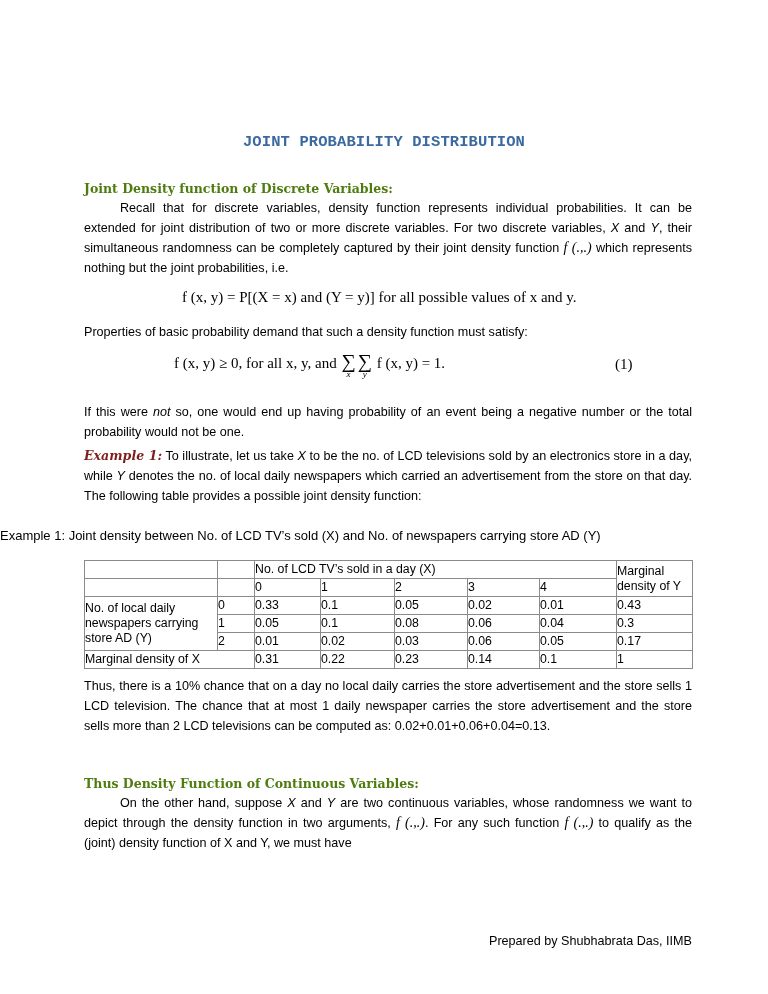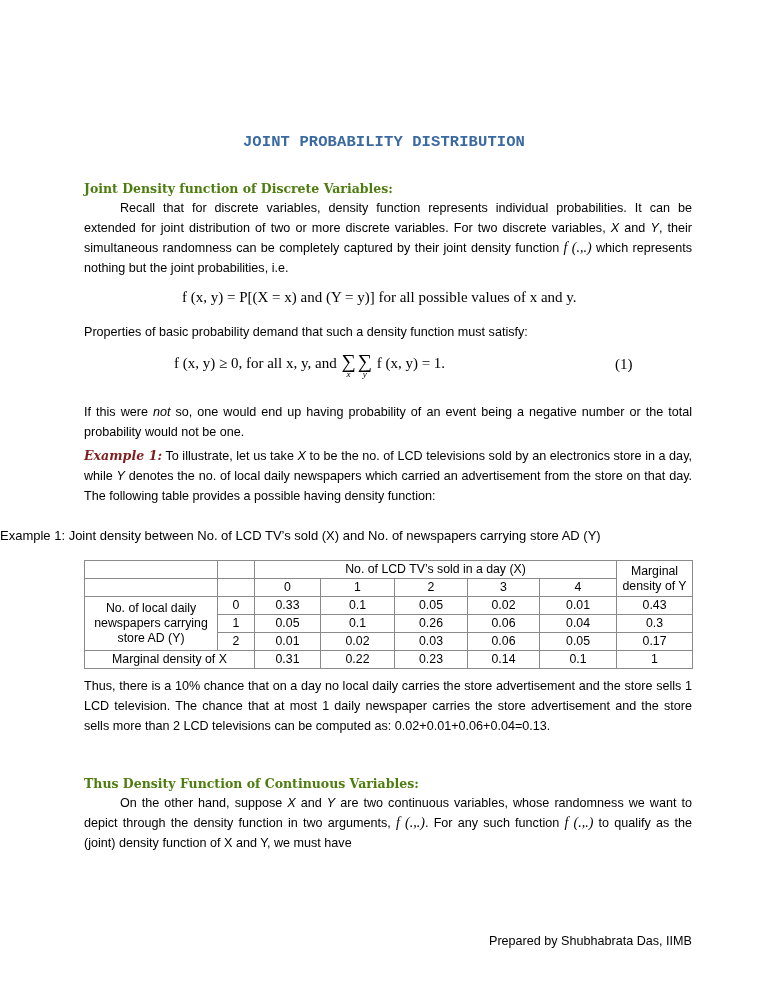--- a/index.html
+++ b/index.html
@@ -13,21 +13,21 @@
              font-size: 12.5px; color: #4d7c0f; }
   .para { left: 84px; width: 608px; font-size: 12.6px; line-height: 20px; text-align: justify; }
   .para .ind { display: inline-block; width: 36px; }
   .math { font-family: "Liberation Serif", "DejaVu Serif", serif; font-size: 15px; }
   .fn { font-family: "Liberation Serif", serif; font-style: italic; font-size: 14px; }
   .ex-label { font-family: "DejaVu Serif", "Liberation Serif", serif; font-style: italic;
               font-weight: bold; color: #7f1d1d; font-size: 12.6px; }
   .caption { left: 0; width: 756px; text-align: left; font-size: 13px; top: 528px; }
   table.jd { position: absolute; left: 84px; top: 560px; width: 608px;
              border-collapse: collapse; font-size: 12.3px; table-layout: fixed; }
-  table.jd td { border: 1px solid #8a8a8a; text-align: center; padding: 0; height: 17px; line-height: 15px; }
+  table.jd td { border: 1px solid #8a8a8a; text-align: left; padding: 0; height: 17px; line-height: 15px; }
   table.jd { border-top: 1.5px solid #555; border-bottom: 1.5px solid #555; }
   .sum { display: inline-block; vertical-align: middle; text-align: center; margin: 0 1px; }
   .sum .s { font-size: 20px; line-height: 18px; display: block; }
   .sum .sub { font-size: 9px; font-style: italic; line-height: 8px; display: block; }
   .footer { right: 76px; top: 934px; font-size: 12.6px; }
 </style>
 </head>
 <body>
 
 <div class="abs title">JOINT PROBABILITY DISTRIBUTION</div>
@@ -47,21 +47,21 @@
   <span class="sum"><span class="s">∑</span><span class="sub">x</span></span><span class="sum"><span class="s">∑</span><span class="sub">y</span></span>
   <span>f (x, y) = 1.</span>
   <span style="position:absolute; left:441px; top:4px;">(1)</span>
 </div>
 
 <div class="abs para" style="top:402px;">
   <span>If this were </span><i>not</i><span> so, one would end up having probability of an event being a negative number or the total probability would not be one.</span>
 </div>
 
 <div class="abs para" style="top:446px;">
-  <span class="ex-label">Example 1:</span><span> To illustrate, let us take </span><i>X</i><span> to be the no. of LCD televisions sold by an electronics store in a day, while </span><i>Y</i><span> denotes the no. of local daily newspapers which carried an advertisement from the store on that day. The following table provides a possible having density function:</span>
+  <span class="ex-label">Example 1:</span><span> To illustrate, let us take </span><i>X</i><span> to be the no. of LCD televisions sold by an electronics store in a day, while </span><i>Y</i><span> denotes the no. of local daily newspapers which carried an advertisement from the store on that day. The following table provides a possible joint density function:</span>
 </div>
 
 <div class="abs caption">Example 1: Joint density between No. of LCD TV’s sold (X) and No. of newspapers carrying store AD (Y)</div>
 
 <table class="jd">
   <colgroup>
     <col style="width:133px">
       <col style="width:37px">
       <col style="width:66px">
       <col style="width:74px">
@@ -93,21 +93,21 @@
     <td>0.1</td>
     <td>0.05</td>
     <td>0.02</td>
     <td>0.01</td>
     <td>0.43</td>
   </tr>
   <tr>
     <td>1</td>
     <td>0.05</td>
     <td>0.1</td>
-    <td>0.26</td>
+    <td>0.08</td>
     <td>0.06</td>
     <td>0.04</td>
     <td>0.3</td>
   </tr>
   <tr>
     <td>2</td>
     <td>0.01</td>
     <td>0.02</td>
     <td>0.03</td>
     <td>0.06</td>

